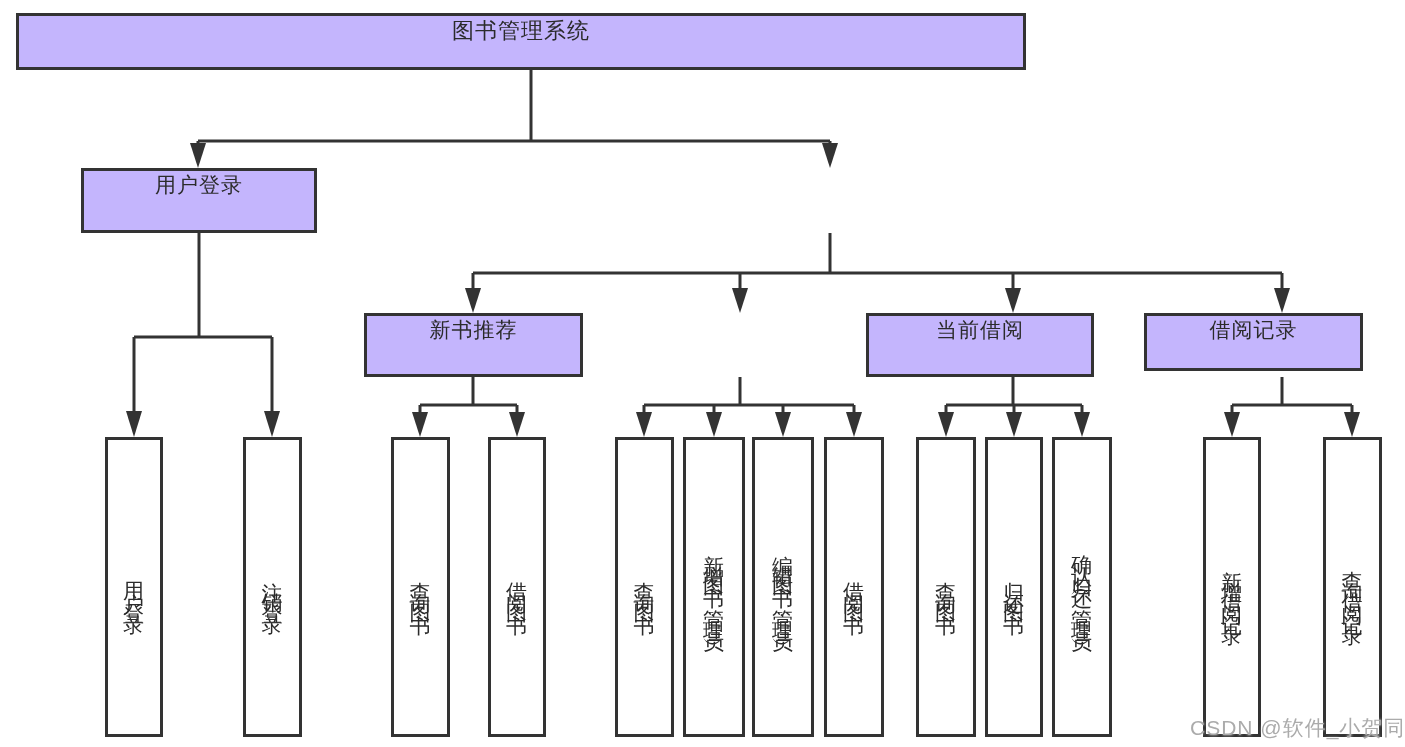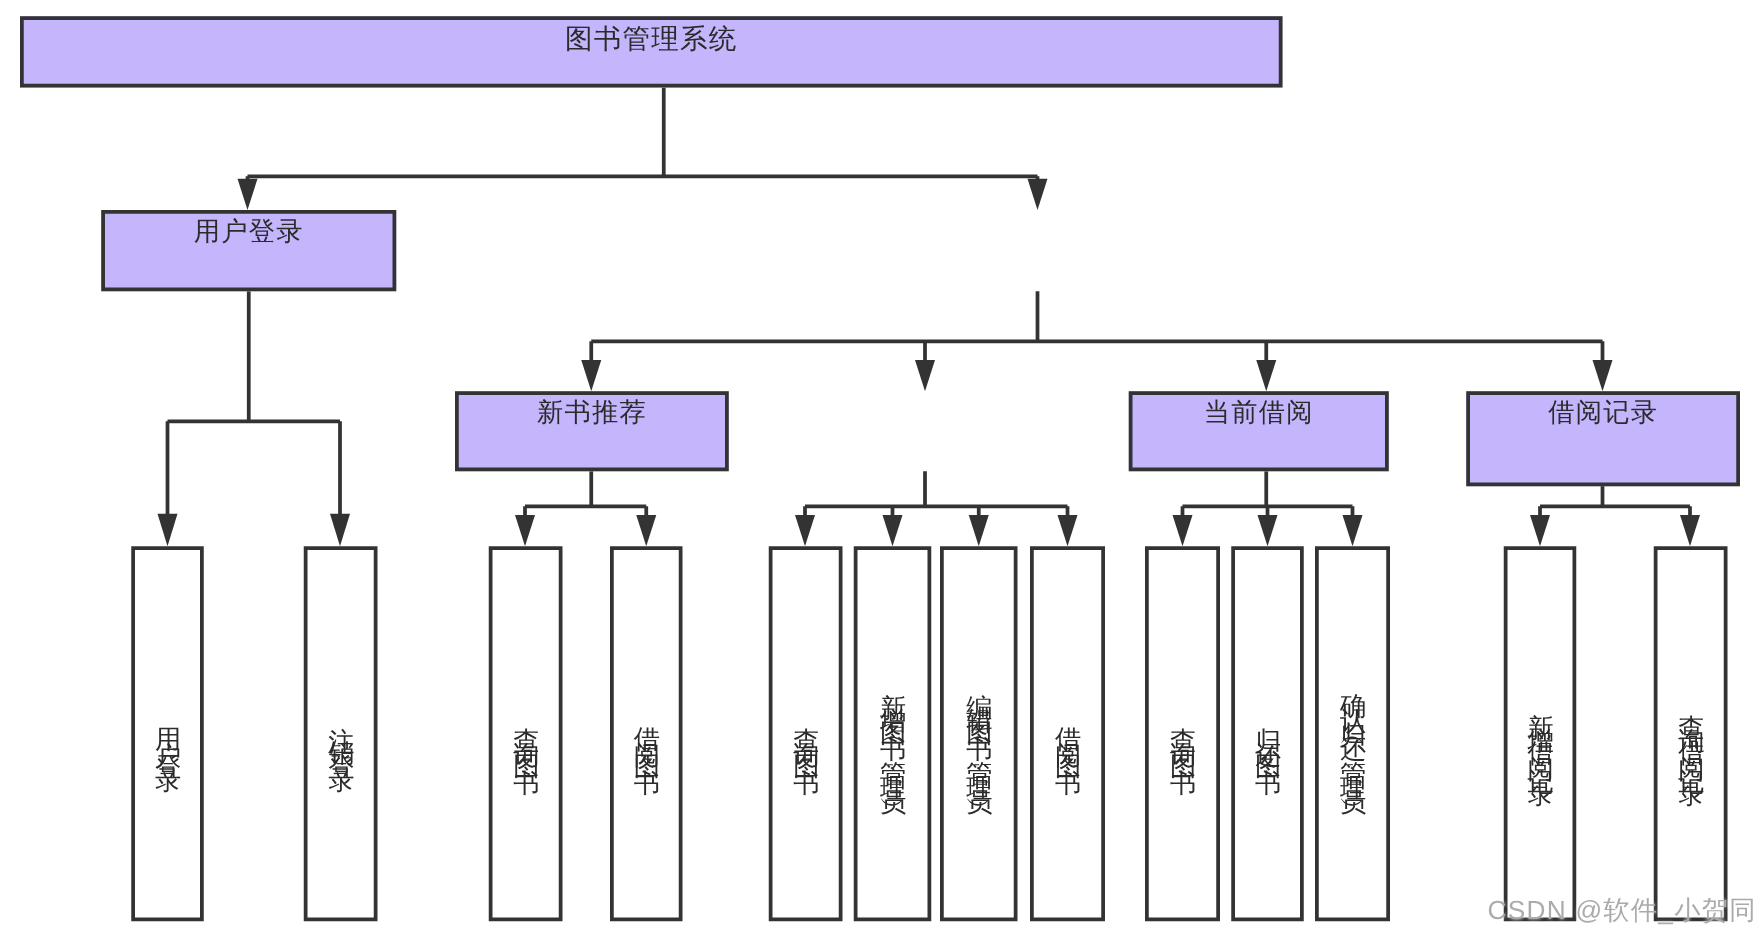--- a/index.html
+++ b/index.html
@@ -137,24 +137,24 @@
     <span>图书管理系统</span>
   </div>
 
   <div class="hbox" style="left:81px;top:168px;width:236px;height:65px;">
     <span>用户登录</span>
   </div>
 
   <div class="hbox" style="left:364px;top:313px;width:219px;height:64px;">
     <span>新书推荐</span>
   </div>
-  <div class="hbox" style="left:903px;top:313px;width:208px;height:64px;">
+  <div class="hbox" style="left:866px;top:313px;width:228px;height:64px;">
     <span>当前借阅</span>
   </div>
-  <div class="hbox" style="left:1173px;top:313px;width:219px;height:76px;">
+  <div class="hbox" style="left:1144px;top:313px;width:219px;height:58px;">
     <span>借阅记录</span>
   </div>
 
   <div class="vbox" style="left:105px;width:58px;">
     <span class="vtext">用户登录</span>
   </div>
   <div class="vbox" style="left:243px;width:59px;">
     <span class="vtext">注销登录</span>
   </div>
 

